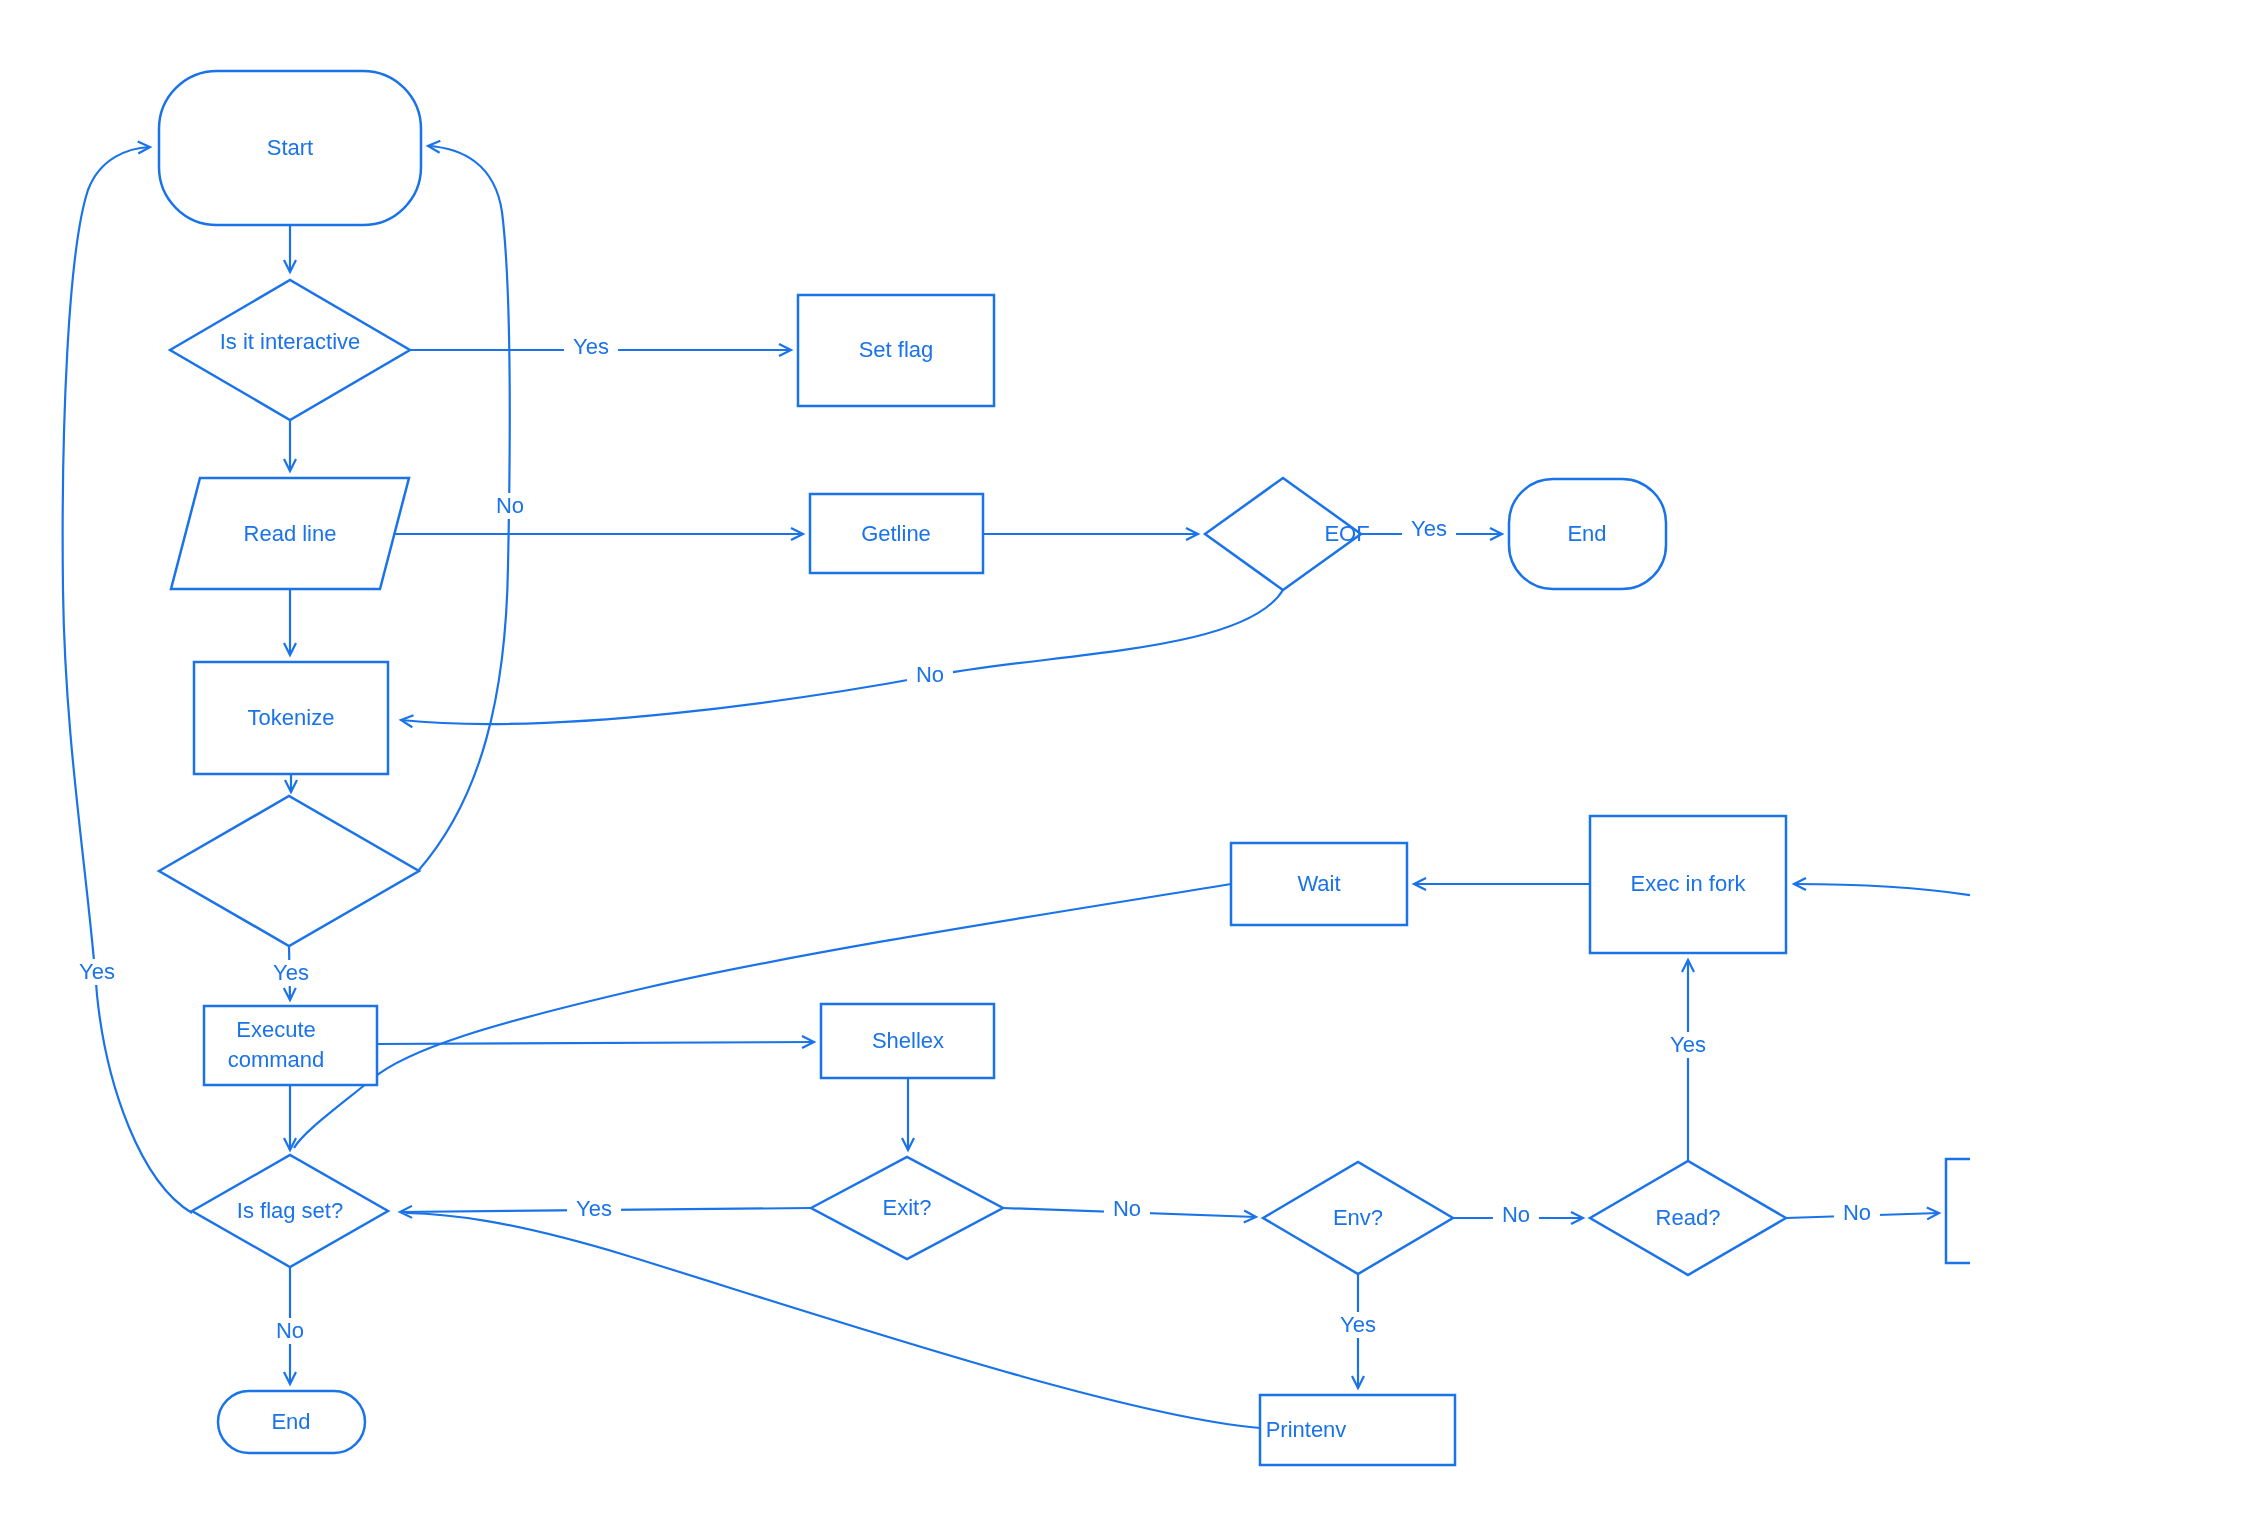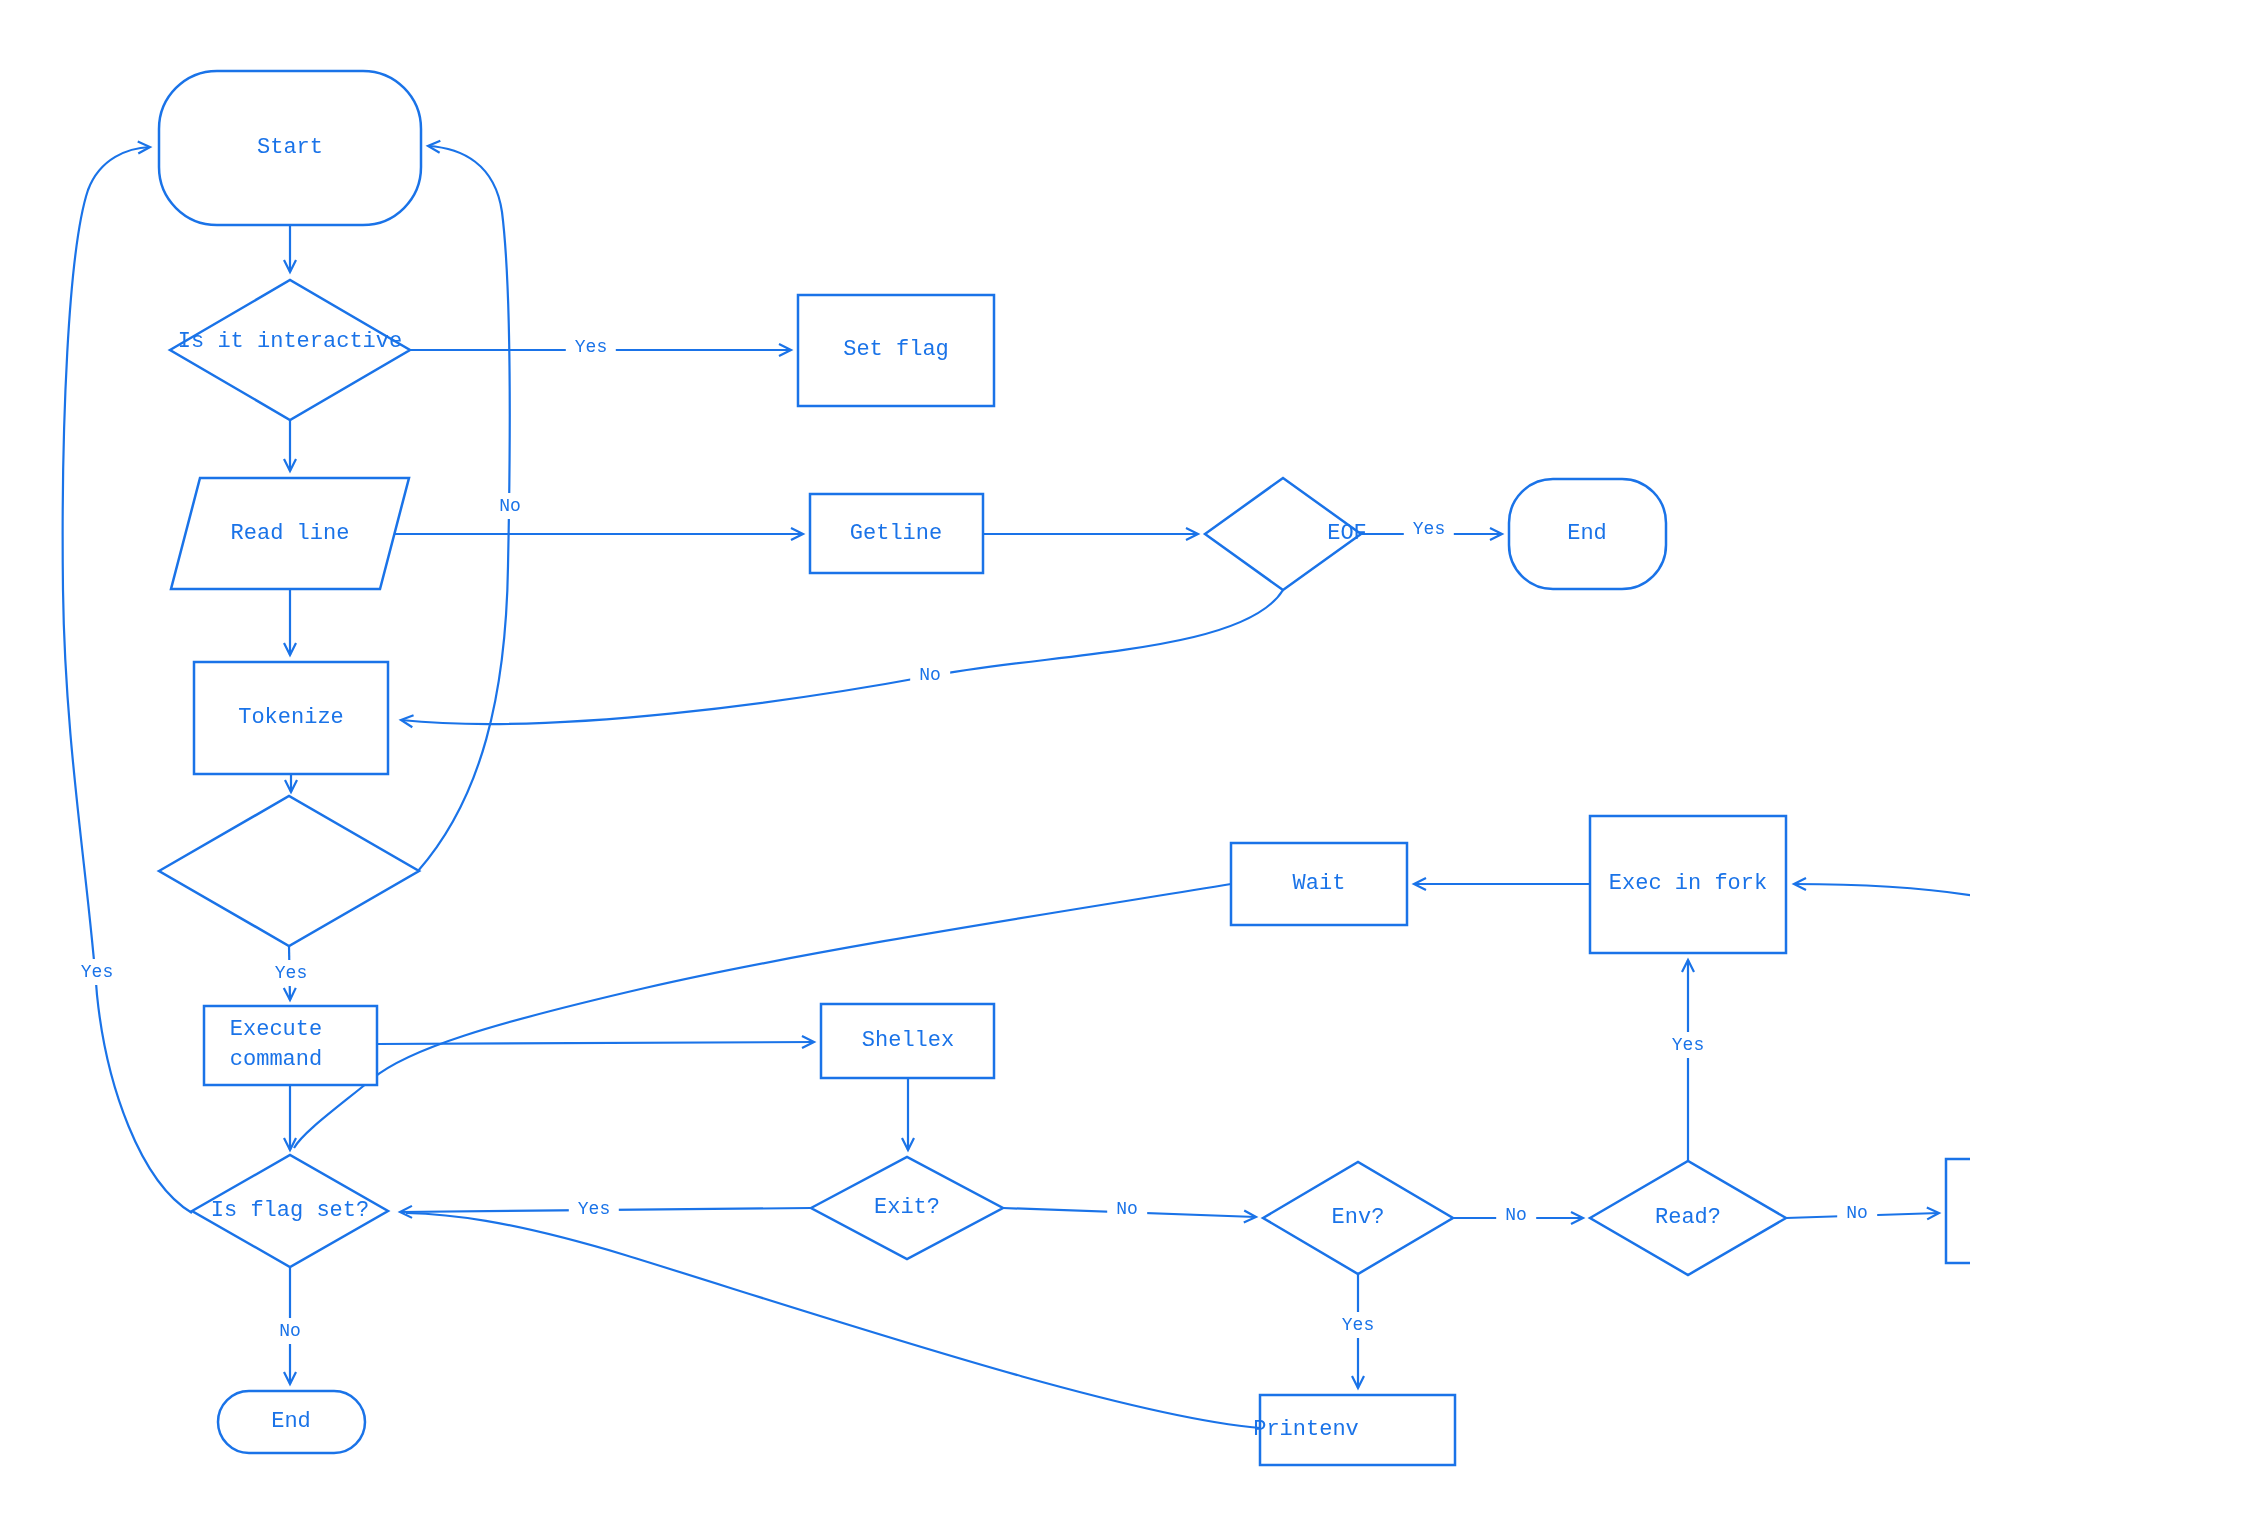--- a/index.html
+++ b/index.html
@@ -2,41 +2,41 @@
 <html style="--accent: #1A73E8; --bg: #ffffff;"><head>
 <meta charset="utf-8">
 <style>
   :root { --accent: #1A73E8; --bg: #ffffff; }
   html,body { margin:0; padding:0; background:var(--bg); }
   .canvas {
     position: relative;
     width: 1970px;
     height: 1524px;
     background: var(--bg);
-    font-family: Liberation Mono, monospace;
+    font-family: Liberation Sans, sans-serif;
     overflow: hidden;
   }
   .edge-layer { position:absolute; left:0; top:0; width:2266px; height:1524px; }
   .edge { stroke: var(--accent); stroke-width: 2.2; fill: none; }
   .shape { stroke: var(--accent); stroke-width: 2.5; fill: #ffffff; }
   .node-label {
     position: absolute;
     transform: translate(-50%, -50%);
     color: var(--accent);
     font-size: 22px;
     line-height: 30px;
     text-align: center;
     white-space: nowrap;
   }
   .node-label.wrap { white-space: normal; }
   .edge-label {
     position: absolute;
     transform: translate(-50%, -50%);
     color: var(--accent);
-    font-size: 18px;
+    font-size: 22px;
     line-height: 26px;
     background: var(--bg);
     padding: 0 9px;
     white-space: nowrap;
   }
 </style>
 </head>
 <body>
 
 <div class="canvas">

